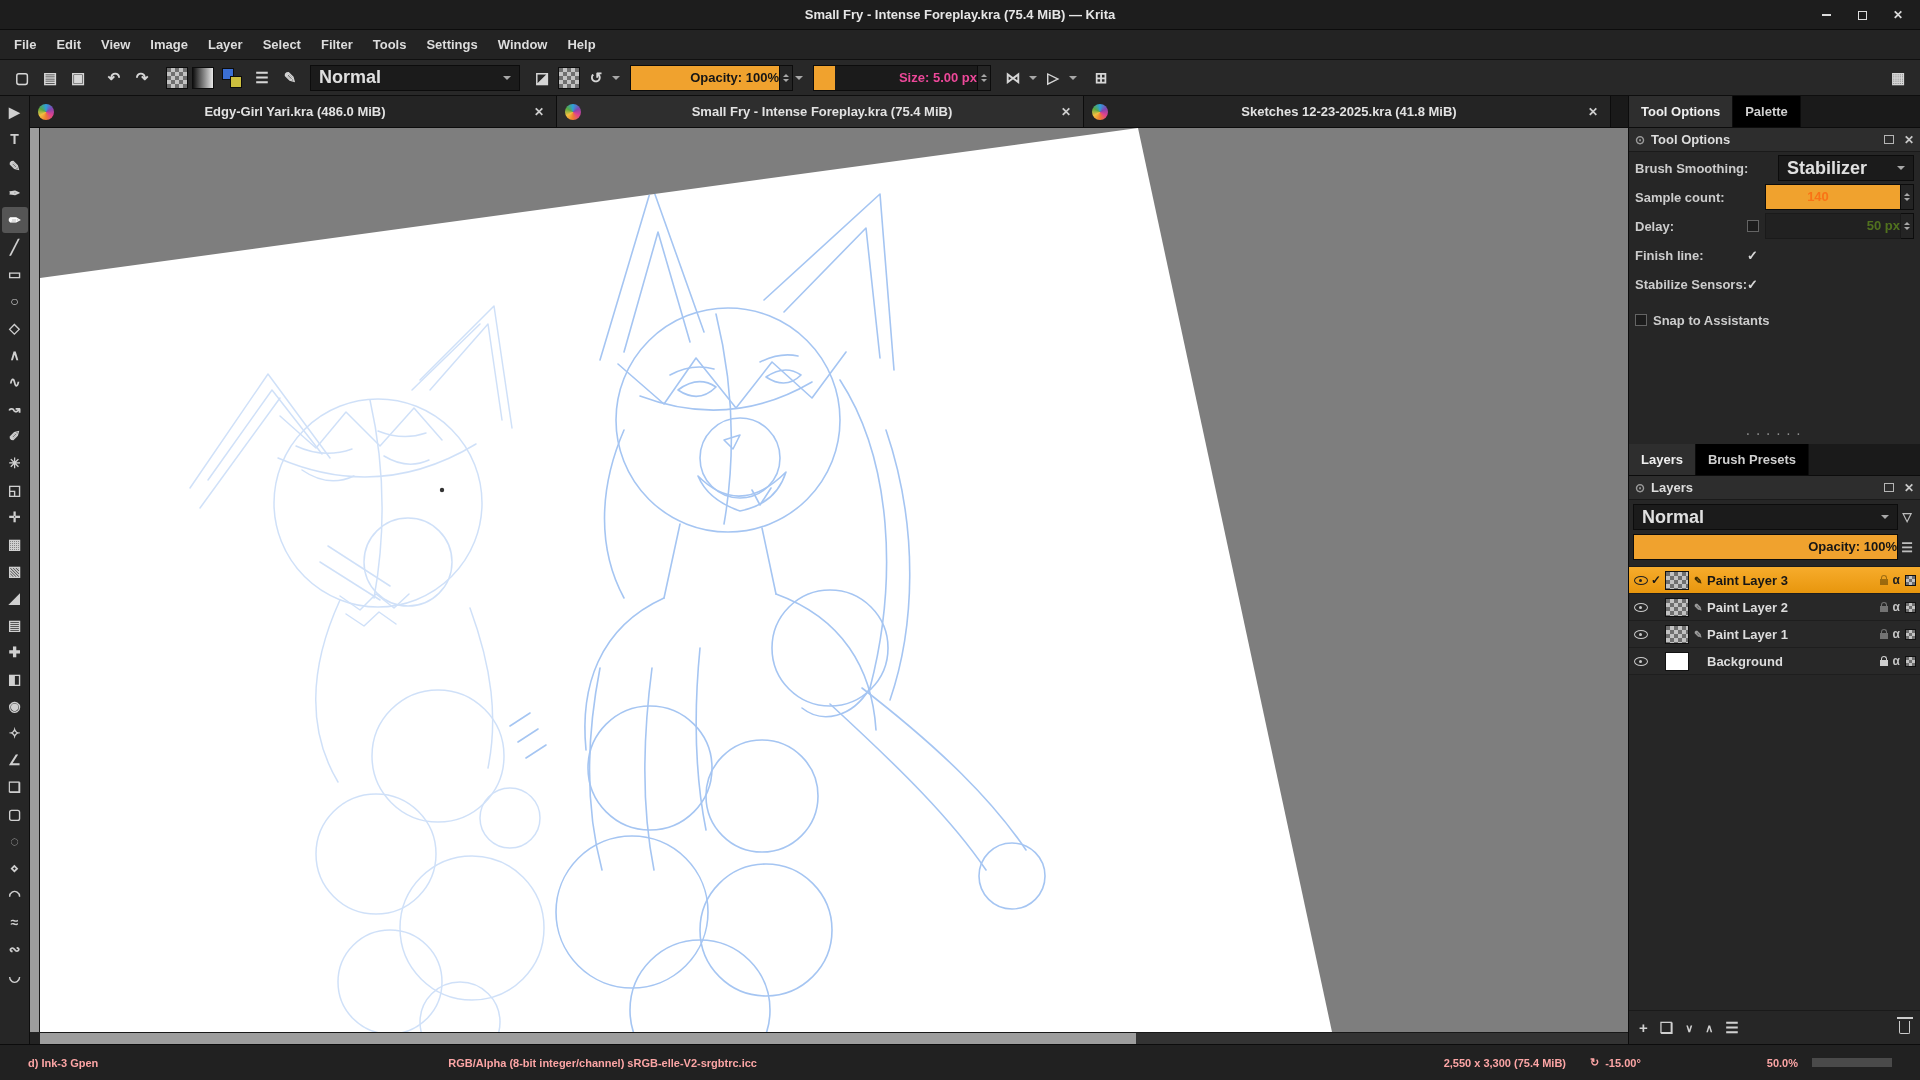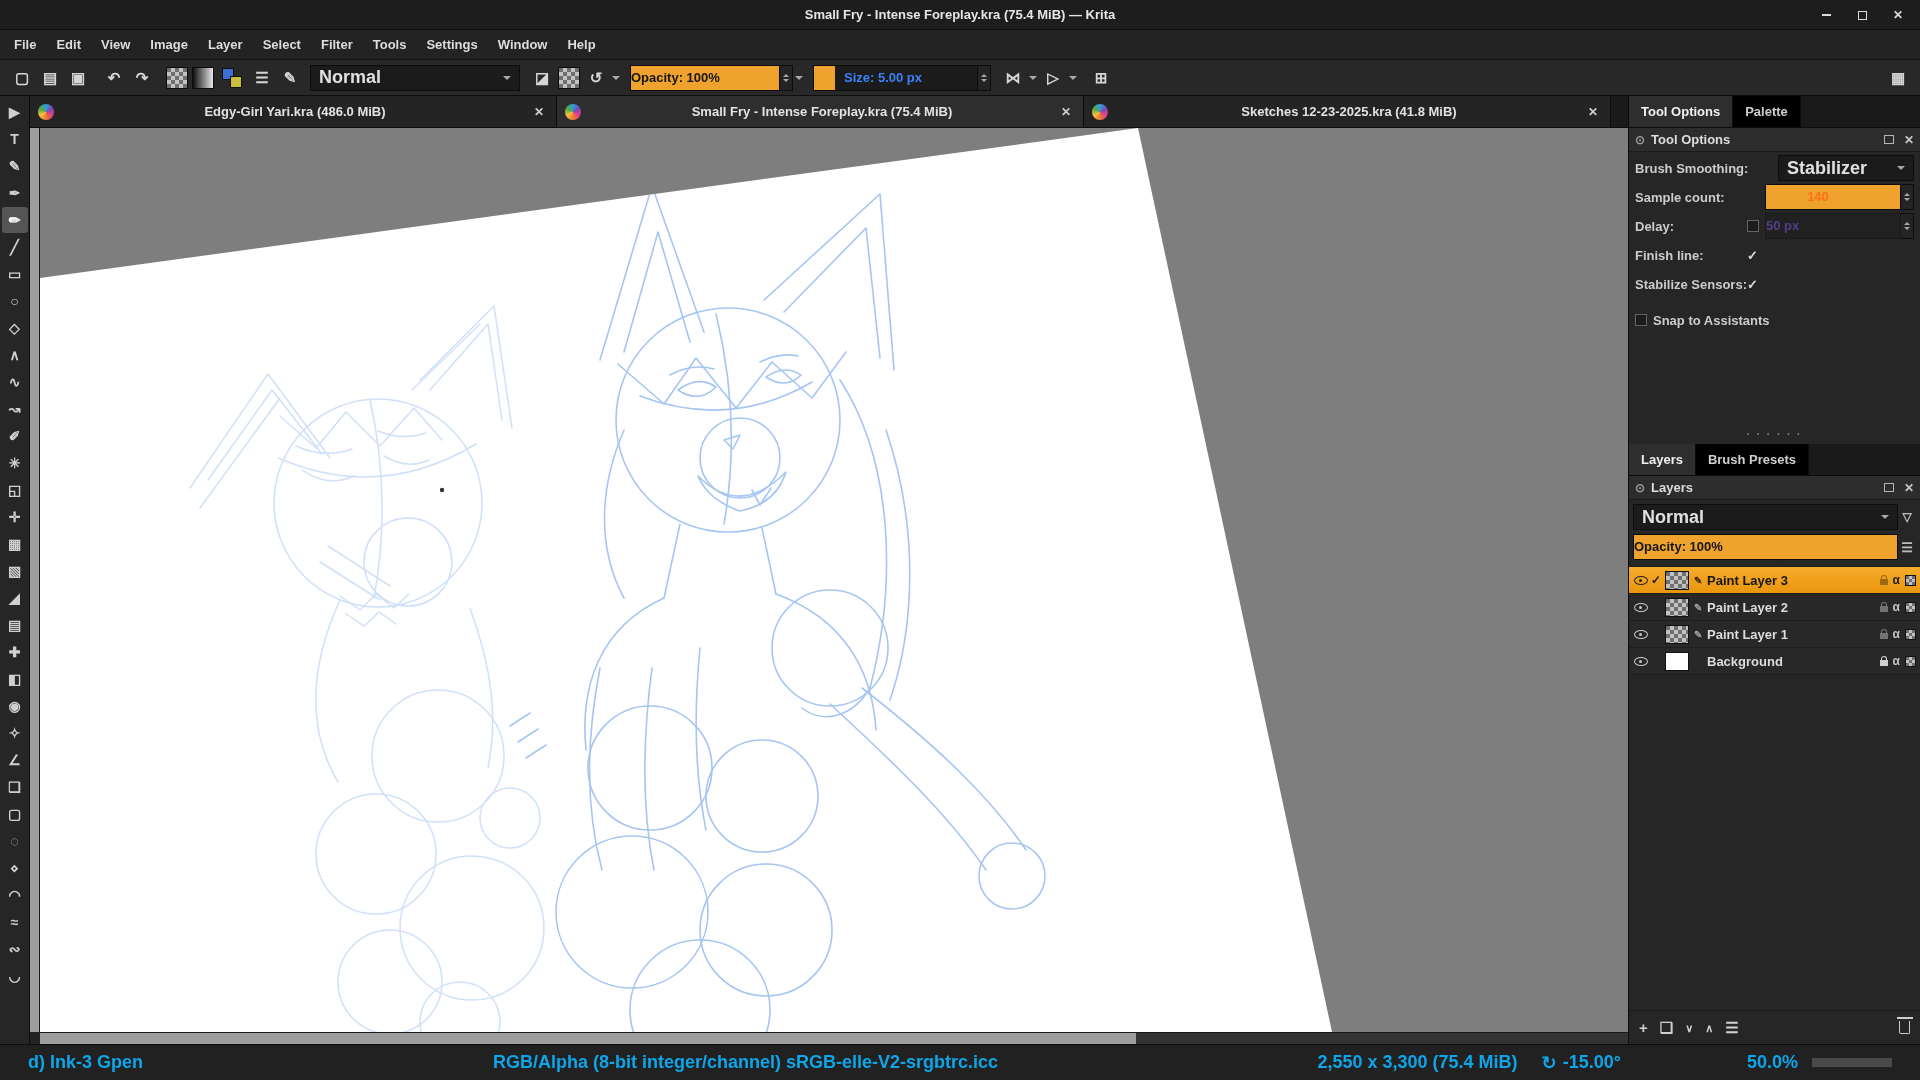--- a/index.html
+++ b/index.html
@@ -27,21 +27,21 @@
   .checker { background:repeating-conic-gradient(#c2c2c2 0 25%, #6f6f6f 0 50%) 0 0 / 8px 8px; }
   .gradthumb { background:linear-gradient(90deg,#101010,#e8e8e8); }
   .colorpair { position:relative; width:24px; height:24px; margin:0 4px; }
   .colorpair .fg { position:absolute; left:2px; top:2px; width:12px; height:12px; background:#3b6fd4; border:1px solid #0d0d0d; }
   .colorpair .bg2 { position:absolute; right:2px; bottom:2px; width:12px; height:12px; background:#cdbf3e; border:1px solid #0d0d0d; }
   .combo { height:26px; background:#1b1b1b; border:1px solid #0c0c0c; display:flex; align-items:center; padding:0 8px; font-size:18px; color:#e0e0e0; }
   .combo .carett { margin-left:auto; width:0; height:0; border:4px solid transparent; border-top-color:#a8a8a8; margin-top:4px; }
   .combo-blend { width:210px; margin-left:6px; }
   .kslider { position:relative; height:26px; background:#1b1b1b; border:1px solid #0c0c0c; overflow:hidden; }
   .kslider .fill { position:absolute; left:0; top:0; bottom:0; background:#f0a22e; }
-  .kslider .slabel { position:relative; z-index:1; display:block; text-align:left; line-height:24px; font-size:13px; }
+  .kslider .slabel { position:relative; z-index:1; display:block; text-align:right; line-height:24px; font-size:13px; }
   .spin { display:flex; flex-direction:column; justify-content:center; width:13px; height:26px; background:#242424; border:1px solid #0c0c0c; border-left:none; }
   .spin i { display:block; width:0; height:0; border:3.5px solid transparent; margin:1px auto; }
   .spin i.up { border-bottom-color:#a8a8a8; }
   .spin i.dn { border-top-color:#a8a8a8; }
   .dropcaret { width:12px; height:26px; display:flex; align-items:center; justify-content:center; }
   .dropcaret b { width:0; height:0; border:4px solid transparent; border-top-color:#a8a8a8; margin-top:4px; }
 
   
   .tabbar { position:absolute; left:30px; top:96px; width:1598px; height:32px; background:#1a1a1a; border-bottom:1px solid #0c0c0c; display:flex; }
   .doctab { flex:0 0 527px; display:flex; align-items:center; background:#242424; border-right:1px solid #0c0c0c; padding:0 8px; }
@@ -109,21 +109,21 @@
   .selected .lalpha { color:#222222; }
   .lchecker { width:11px; height:11px; background:repeating-conic-gradient(#c2c2c2 0 25%, #6f6f6f 0 50%) 0 0 / 6px 6px; border:1px solid #111; }
   .layerbottom { position:absolute; left:0; bottom:0; width:100%; height:34px; display:flex; align-items:center; padding:0 10px; gap:12px; border-top:1px solid #1a1a1a; background:#262626; }
   .lbico { color:#d0d0d0; font-size:15px; line-height:34px; }
   .lbico.small { font-size:11px; }
   .lbspacer { flex:1; }
   .trash { width:11px; height:13px; border:1.5px solid #cccccc; border-top:none; border-radius:0 0 2px 2px; position:relative; }
   .trash::before { content:""; position:absolute; top:-4px; left:-3.5px; right:-3.5px; height:2px; background:#cccccc; }
 
   
-  .statusbar { position:absolute; left:0; top:1044px; width:1920px; height:36px; background:#212121; border-top:1px solid #0c0c0c; display:flex; align-items:center; font-size:18px; color:#0ea5e9; }
+  .statusbar { position:absolute; left:0; top:1044px; width:1920px; height:36px; background:#212121; border-top:1px solid #0c0c0c; display:flex; align-items:center; font-size:11px; color:#fca5a5; }
   .sb-brush { margin-left:28px; }
   .sb-profile { margin-left:350px; }
   .sb-size { margin-left:auto; }
   .sb-rot { display:flex; align-items:center; gap:6px; margin-left:24px; }
   .sb-zoomlabel { margin-left:126px; }
   .zoomslider { width:80px; height:9px; background:#4a4a4a; margin:0 28px 0 14px; position:relative; }
   .zoomslider .zfill { height:100%; background:#f0a22e; }
 </style>
 </head>
 <body>
@@ -194,21 +194,21 @@
     <span class="spin">
         <i class="up"></i>
         <i class="dn"></i>
       </span>
     <span class="dropcaret">
         <b></b>
       </span>
     <span class="tbsep"></span>
     <div class="kslider" style="width:165px;">
       <span class="fill" style="width:13%;"></span>
-      <span class="slabel" style="color:#3b82f6;padding-left:30px;">Size: 5.00 px</span>
+      <span class="slabel" style="color:#ec4899;padding-left:30px;">Size: 5.00 px</span>
     </div>
     <span class="spin">
         <i class="up"></i>
         <i class="dn"></i>
       </span>
     <span class="tbsep"></span>
     <span class="tbicon">⋈</span>
     <span class="dropcaret">
         <b></b>
       </span>
@@ -399,21 +399,21 @@
             <i class="dn"></i>
           </span>
       </div>
     </div>
 
     <div class="torow">
       <span class="tolabel">Delay:</span>
       <div class="ctrlright" style="align-items:center;">
         <span class="cbox"></span>
         <div class="kslider cwide dim">
-          <span class="slabel" style="color:#8b5cf6;">50 px</span>
+          <span class="slabel" style="color:#84cc16;">50 px</span>
         </div>
         <span class="spin">
             <i class="up"></i>
             <i class="dn"></i>
           </span>
       </div>
     </div>
 
     <div class="torow">
       <span class="tolabel">Finish line:</span>

